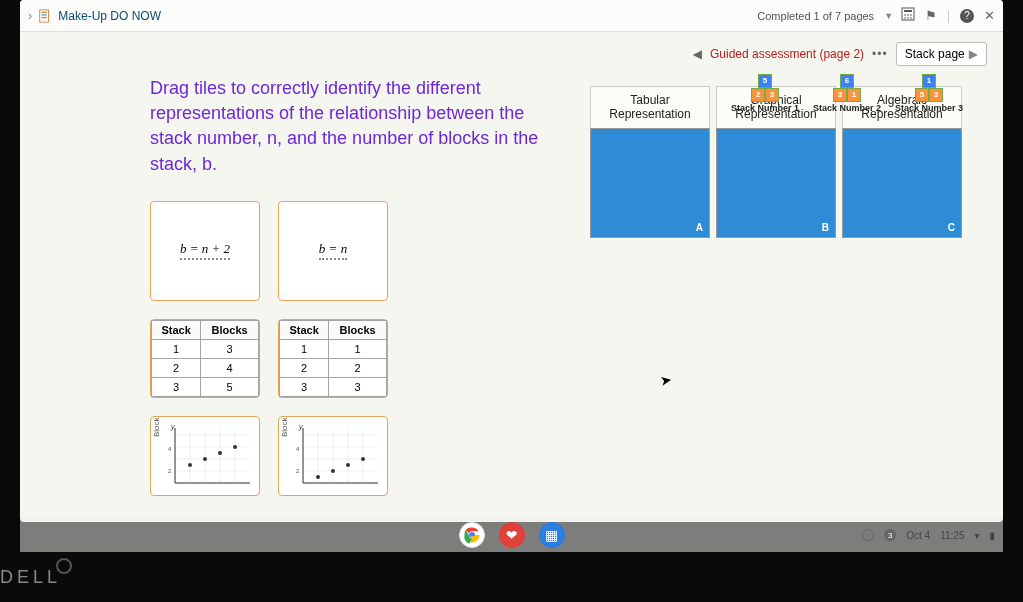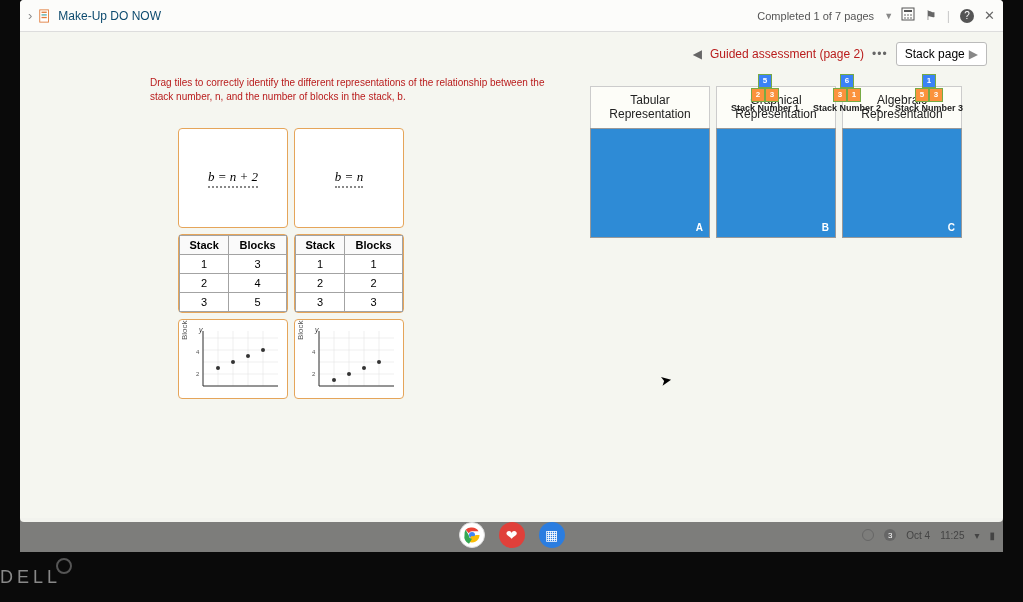--- a/index.html
+++ b/index.html
@@ -15,30 +15,30 @@
 .topbar-icons span { cursor: pointer; }
 
 .subheader { display: flex; justify-content: flex-end; align-items: center; gap: 8px; padding: 10px 16px 6px; font-size: 12px; }
 .nav-left { color: #666; cursor: pointer; }
 .guided { color: #b91c1c; }
 .ellipsis { color: #666; letter-spacing: 1px; cursor: pointer; }
 .next-btn { border: 1px solid #bbb; border-radius: 3px; padding: 4px 8px; font-size: 12px; background: #fff; cursor: pointer; display: flex; align-items: center; gap: 4px; }
 
 .content { display: flex; padding: 4px 20px 0 130px; gap: 30px; }
 .left-col { flex: 0 0 auto; }
-.instruction { font-size: 10px; color: #b91c1c; line-height: 1.4; max-width: 410px; margin-bottom: 24px; }
+.instruction { font-size: 18px; color: #6d28d9; line-height: 1.4; max-width: 410px; margin-bottom: 24px; }
 
 .right-top { position: absolute; top: 72px; right: 40px; display: flex; gap: 14px; }
 .stack-group { text-align: center; }
 .stack-icon { width: 34px; height: 30px; margin: 0 auto 2px; position: relative; }
 .block { position: absolute; width: 14px; height: 14px; border: 1px solid #7a4; background: #fb923c; font-size: 8px; line-height: 12px; color: #fff; font-weight: bold; }
 .block.blue { background: #3b82f6; }
 .stack-label { font-size: 9px; font-weight: bold; color: #222; line-height: 1.1; }
 
-.tiles-area { display: grid; grid-template-columns: 110px 110px; gap: 6px; margin-left: 28px; }
+.tiles-area { display: grid; grid-template-columns: 110px 110px; gap: 18px; }
 .tile { border: 1.5px solid #e5a55a; border-radius: 4px; background: #fff; width: 110px; }
 .tile.eq { height: 100px; display: flex; align-items: center; justify-content: center; }
 .eq-text { font-size: 13px; border-bottom: 2px dotted #888; padding-bottom: 1px; font-style: italic; font-family: 'Times New Roman', serif; }
 .tile.tbl { padding: 0; }
 .tile.tbl table { width: 100%; border-collapse: collapse; font-size: 11px; }
 .tile.tbl th, .tile.tbl td { border: 1px solid #a3a3a3; padding: 3px 4px; text-align: center; }
 .tile.tbl th { font-weight: 600; background: #fafafa; }
 .tile.graph { height: 80px; padding: 4px 4px 0 14px; position: relative; overflow: hidden; }
 .graph-y { position: absolute; left: 1px; top: 20px; font-size: 8px; transform: rotate(-90deg); transform-origin: left top; color: #555; }
 .graph-svg { width: 100%; height: 100%; }

